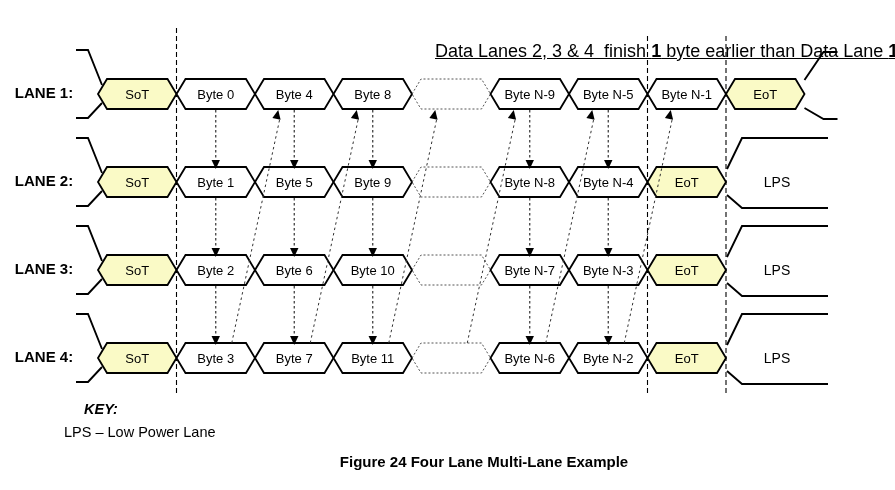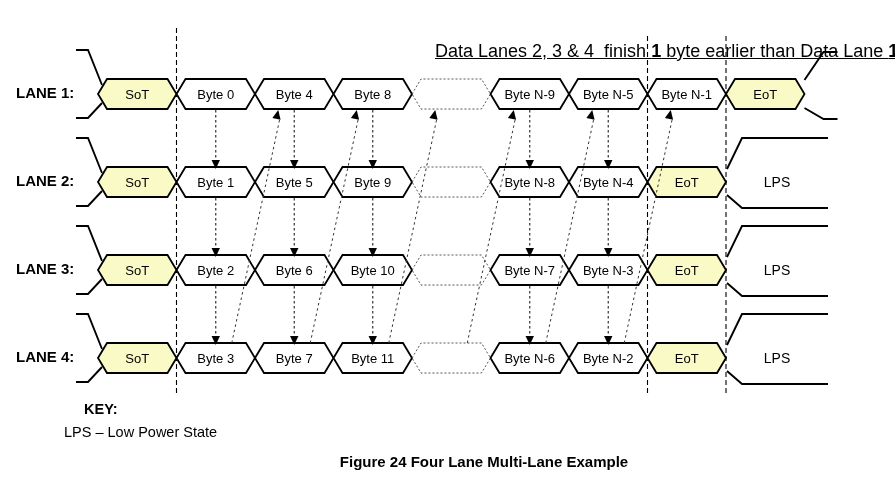--- a/index.html
+++ b/index.html
@@ -2,23 +2,23 @@
 <html><head>
 <meta charset="utf-8">
 <style>
   html,body{margin:0;padding:0;background:#ffffff;}
   .canvas{position:relative;width:895px;height:490px;background:#ffffff;
           font-family:"Liberation Sans",sans-serif;color:#000;overflow:hidden;}
   svg{position:absolute;left:0;top:0;}
   .title{position:absolute;left:8px;top:6px;font-size:15px;font-weight:bold;white-space:pre;}
   .annotation{position:absolute;left:435px;top:41px;font-size:18px;white-space:pre;text-decoration:underline;}
   .annotation .b{font-weight:bold;}
-  .lane-label{position:absolute;left:16px;width:88px;text-align:left;font-size:15px;font-weight:bold;}
+  .lane-label{position:absolute;left:0;width:88px;text-align:center;font-size:15px;font-weight:bold;}
   #ll0{top:84px}#ll1{top:172px}#ll2{top:260px}#ll3{top:348px}
-  .key-heading{position:absolute;left:84px;top:401px;font-size:14.5px;font-weight:bold;}
+  .key-heading{position:absolute;left:84px;top:401px;font-size:14.5px;font-weight:bold;font-style:italic;}
   .key-item{position:absolute;top:424px;font-size:14.5px;white-space:pre;}
   .key-item .t{font-weight:normal;}
   #ki0{left:64px}#ki1{left:220px}#ki2{left:597px}
   .caption{position:absolute;left:84px;top:453px;width:800px;text-align:center;
            font-size:15px;font-weight:bold;}
 </style>
 </head>
 <body>
 
 <div class="canvas">
@@ -166,16 +166,16 @@
 
 
   <div class="annotation"><span>Data Lanes 2, 3 &amp; 4  finish </span><span class="b">1</span><span> byte earlier than Data Lane </span><span class="b">1</span></div>
 
   <div class="lane-label" id="ll0">LANE 1:</div>
   <div class="lane-label" id="ll1">LANE 2:</div>
   <div class="lane-label" id="ll2">LANE 3:</div>
   <div class="lane-label" id="ll3">LANE 4:</div>
 
   <div class="key-heading">KEY:</div>
-  <div class="key-item" id="ki0"><span class="t">LPS –</span><span> Low Power State</span></div>
+  <div class="key-item" id="ki0"><span class="t">LPS –</span><span> Low Power Lane</span></div>
 
   <div class="caption">Figure 24 Four Lane Multi-Lane Example</div>
 </div>
 
 </body></html>

